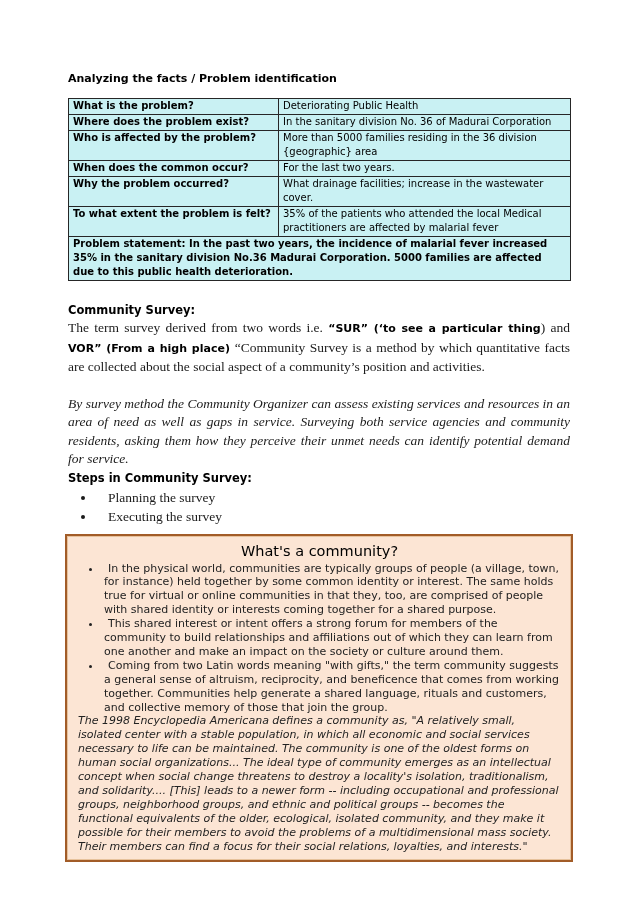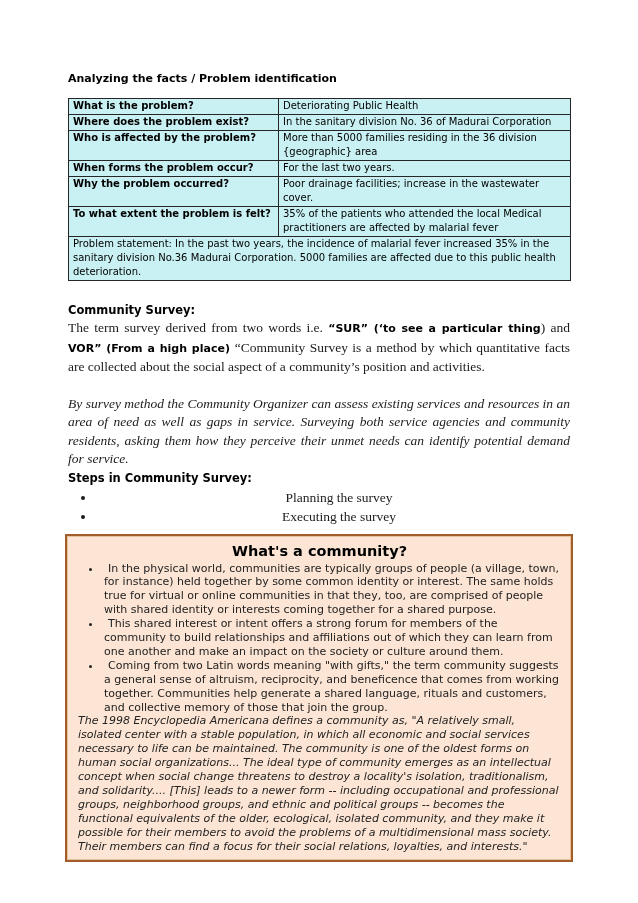--- a/index.html
+++ b/index.html
@@ -33,21 +33,21 @@
     background: #c9f1f3;
     font-size: 10px;
     line-height: 14px;
     padding: 0px 4px 1px 4px;
     vertical-align: top;
     color: #000;
   }
   td.q { width: 210px; font-weight: bold; }
   td.a { width: 292px; }
   td.ps {
-    font-weight: normal;
+    font-weight: bold;
     font-size: 11px;
     line-height: 13px;
     padding: 1px 4px 2px 4px;
   }
   .serif-block {
     margin-top: 20px;
     width: 502px;
     font-family: "Liberation Serif", "DejaVu Serif", serif;
     font-size: 13.5px;
     line-height: 18.5px;
@@ -66,42 +66,42 @@
     font-family: "DejaVu Sans", "Liberation Sans", sans-serif;
     font-size: 11px;
     font-weight: bold;
     color: #000;
   }
   .para-gap { margin-top: 18px; font-style: italic; }
   ul.steps {
     list-style: disc;
     margin: 1px 0 0 14px;
     padding-left: 14px;
-    text-align: center;
+    text-align: left;
   }
   ul.steps li {
     padding-left: 12px;
     line-height: 19px;
   }
   .community-box {
     margin-top: 8px;
     margin-left: -3px;
     width: 508px;
     background: #fce5d4;
     border: 2px solid #a25c28;
     box-shadow: inset 0 0 0 1px #e7c29c;
     padding: 5px 10px 6px 11px;
     font-size: 11px;
     line-height: 13.9px;
     color: #222;
   }
   .community-box .box-title {
     text-align: center;
     font-size: 14.5px;
-    font-weight: bold;
+    font-weight: normal;
     line-height: 20px;
     color: #000;
     margin-bottom: 1px;
   }
   ul.box-bullets {
     list-style: disc;
     margin: 0 0 0 12px;
     padding-left: 12px;
   }
   ul.box-bullets li {
@@ -125,26 +125,26 @@
       </tr>
       <tr>
         <td class="q">Where does the problem exist?</td>
         <td class="a">In the sanitary division No. 36 of Madurai Corporation</td>
       </tr>
       <tr>
         <td class="q">Who is affected by the problem?</td>
         <td class="a">More than 5000 families residing in the 36 division {geographic} area</td>
       </tr>
       <tr>
-        <td class="q">When forms the problem occur?</td>
+        <td class="q">When does the common occur?</td>
         <td class="a">For the last two years.</td>
       </tr>
       <tr>
         <td class="q">Why the problem occurred?</td>
-        <td class="a">Poor drainage facilities; increase in the wastewater cover.</td>
+        <td class="a">What drainage facilities; increase in the wastewater cover.</td>
       </tr>
       <tr>
         <td class="q">To what extent the problem is felt?</td>
         <td class="a">35% of the patients who attended the local Medical practitioners are affected by malarial fever</td>
       </tr>
       <tr>
         <td class="ps" colspan="2">Problem statement: In the past two years, the incidence of malarial fever increased 35% in the sanitary division No.36 Madurai Corporation.  5000 families are affected due to this public health deterioration.</td>
       </tr>
     </tbody>
   </table>

